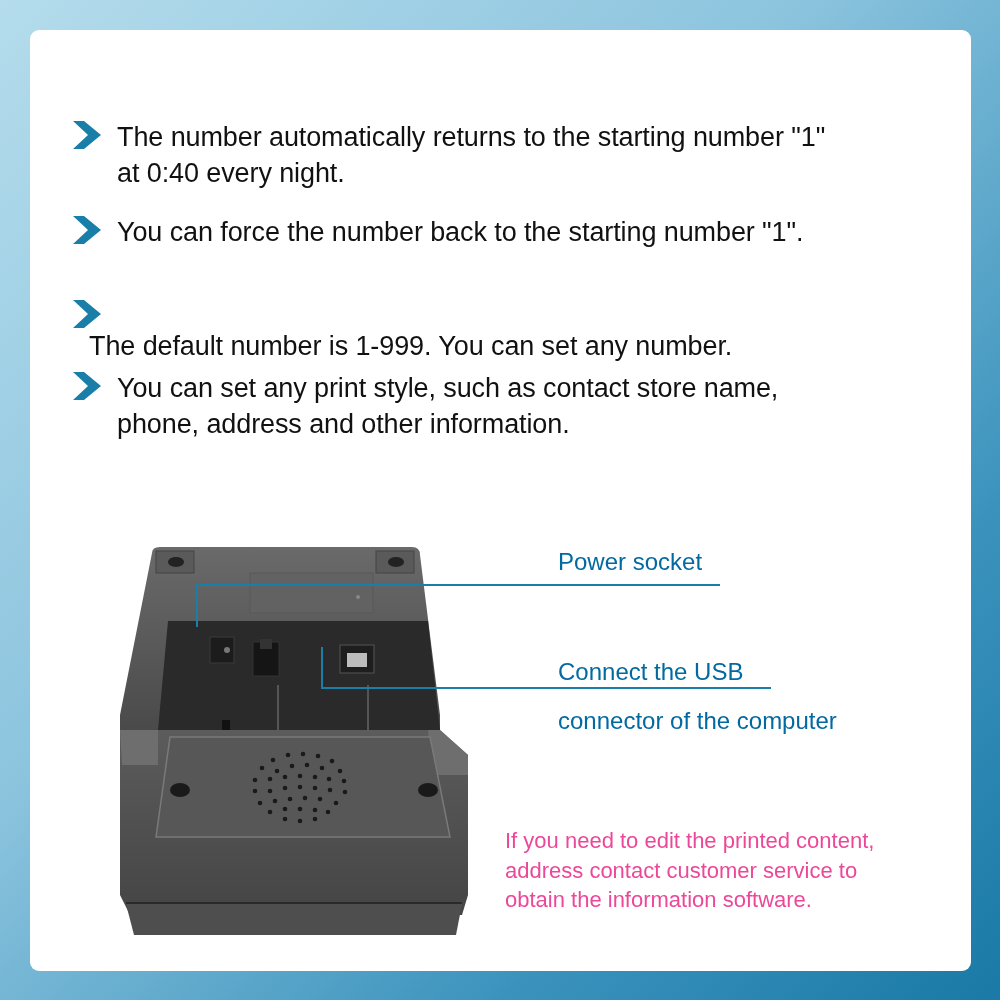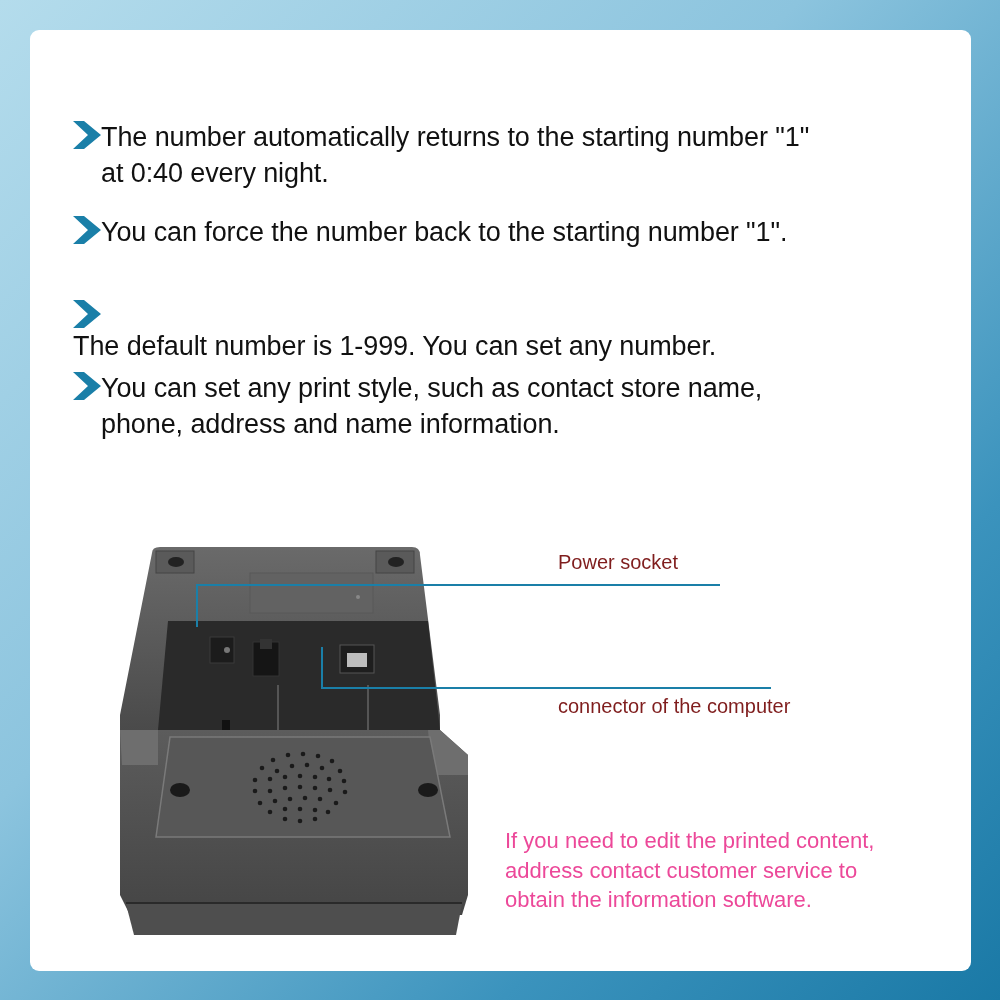--- a/index.html
+++ b/index.html
@@ -11,25 +11,25 @@
   }
   .card {
     position:absolute; left:30px; top:30px; width:941px; height:941px;
     background:#ffffff; border-radius:9px;
   }
   .bullet {
     position:absolute; left:43px; display:flex; align-items:flex-start;
   }
   .chev { width:28px; height:28px; margin-top:2px; flex:0 0 28px; }
   .btext {
-    font-size:27px; line-height:36px; color:#111;
+    margin-left:16px; font-size:27px; line-height:36px; color:#111;
     letter-spacing:-0.1px;
   }
   .label {
-    position:absolute; font-size:20px; line-height:34px; color:#7f1d1d;
+    position:absolute; font-size:24px; line-height:34px; color:#0369a1;
   }
   .note {
     position:absolute; left:475px; top:796px; font-size:22px; line-height:29.5px; color:#ec4899;
   }
   .printer { position:absolute; left:80px; top:485px; }
   .callout { position:absolute; left:0; top:0; pointer-events:none; }
 </style>
 </head>
 <body>
 
@@ -62,21 +62,21 @@
       <div>The default number is 1-999. You can set any number.</div>
     </div>
   </div>
 
   <div class="bullet" style="top:340px;">
     <svg class="chev" viewBox="0 0 28 28">
       <polygon points="0,0 11,0 28,14 11,28 0,28 15,14" fill="#1a7fa8"></polygon>
     </svg>
     <div class="btext">
       <div>You can set any print style, such as contact store name,</div>
-      <div>phone, address and name information.</div>
+      <div>phone, address and other information.</div>
     </div>
   </div>
 
   <svg class="printer" width="360" height="430" viewBox="0 0 360 430">
     <defs>
       <linearGradient id="body" x1="0" y1="0" x2="0" y2="1">
         <stop offset="0" stop-color="#6a6a6a"></stop>
         <stop offset="1" stop-color="#4a4a4a"></stop>
       </linearGradient>
       <linearGradient id="front" x1="0" y1="0" x2="0" y2="1">
@@ -163,20 +163,21 @@
     <line x1="16" y1="388" x2="352" y2="388" stroke="#2a2a2a" stroke-width="2"></line>
     <path d="M16,389 L352,389 L346,420 L24,420 Z" fill="#4e4e4e"></path>
   </svg>
 
   <svg class="callout" width="941" height="941">
     <polyline points="167,597 167,555 690,555" fill="none" stroke="#1a7fa8" stroke-width="2"></polyline>
     <polyline points="292,617 292,658 741,658" fill="none" stroke="#1a7fa8" stroke-width="2"></polyline>
   </svg>
 
   <div class="label" style="left:528px; top:515px;">Power socket</div>
-  <div class="label" style="left:528px; top:659px;">connector of the computer</div>
+  <div class="label" style="left:528px; top:625px;">Connect the USB</div>
+  <div class="label" style="left:528px; top:674px;">connector of the computer</div>
 
   <div class="note">
     <div>If you need to edit the printed content,</div>
     <div>address contact customer service to</div>
     <div>obtain the information software.</div>
   </div>
 </div>
 
 </body></html>

